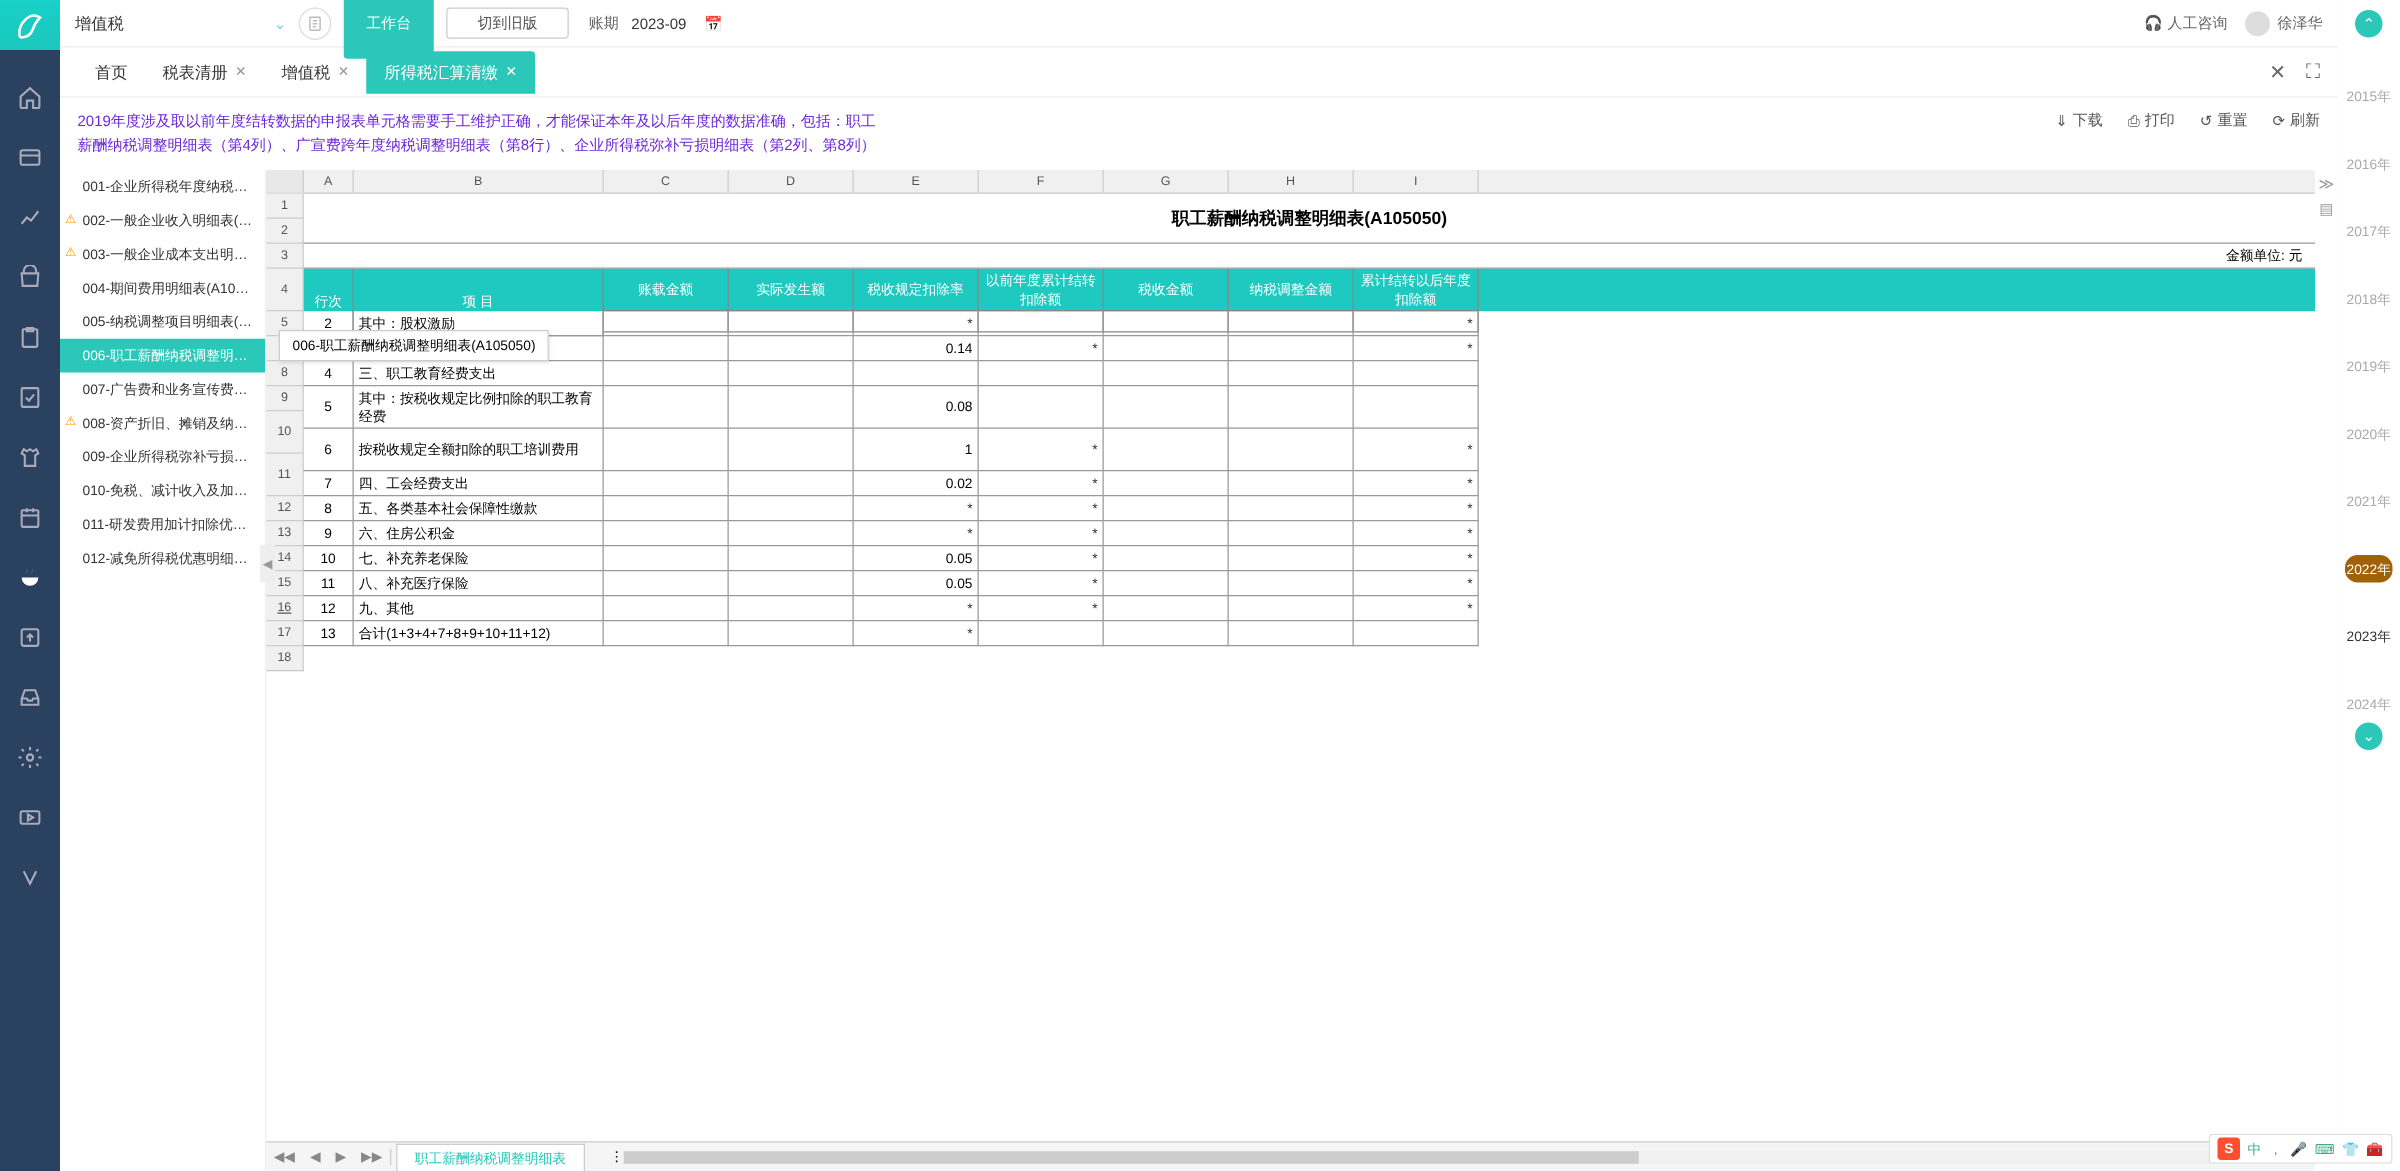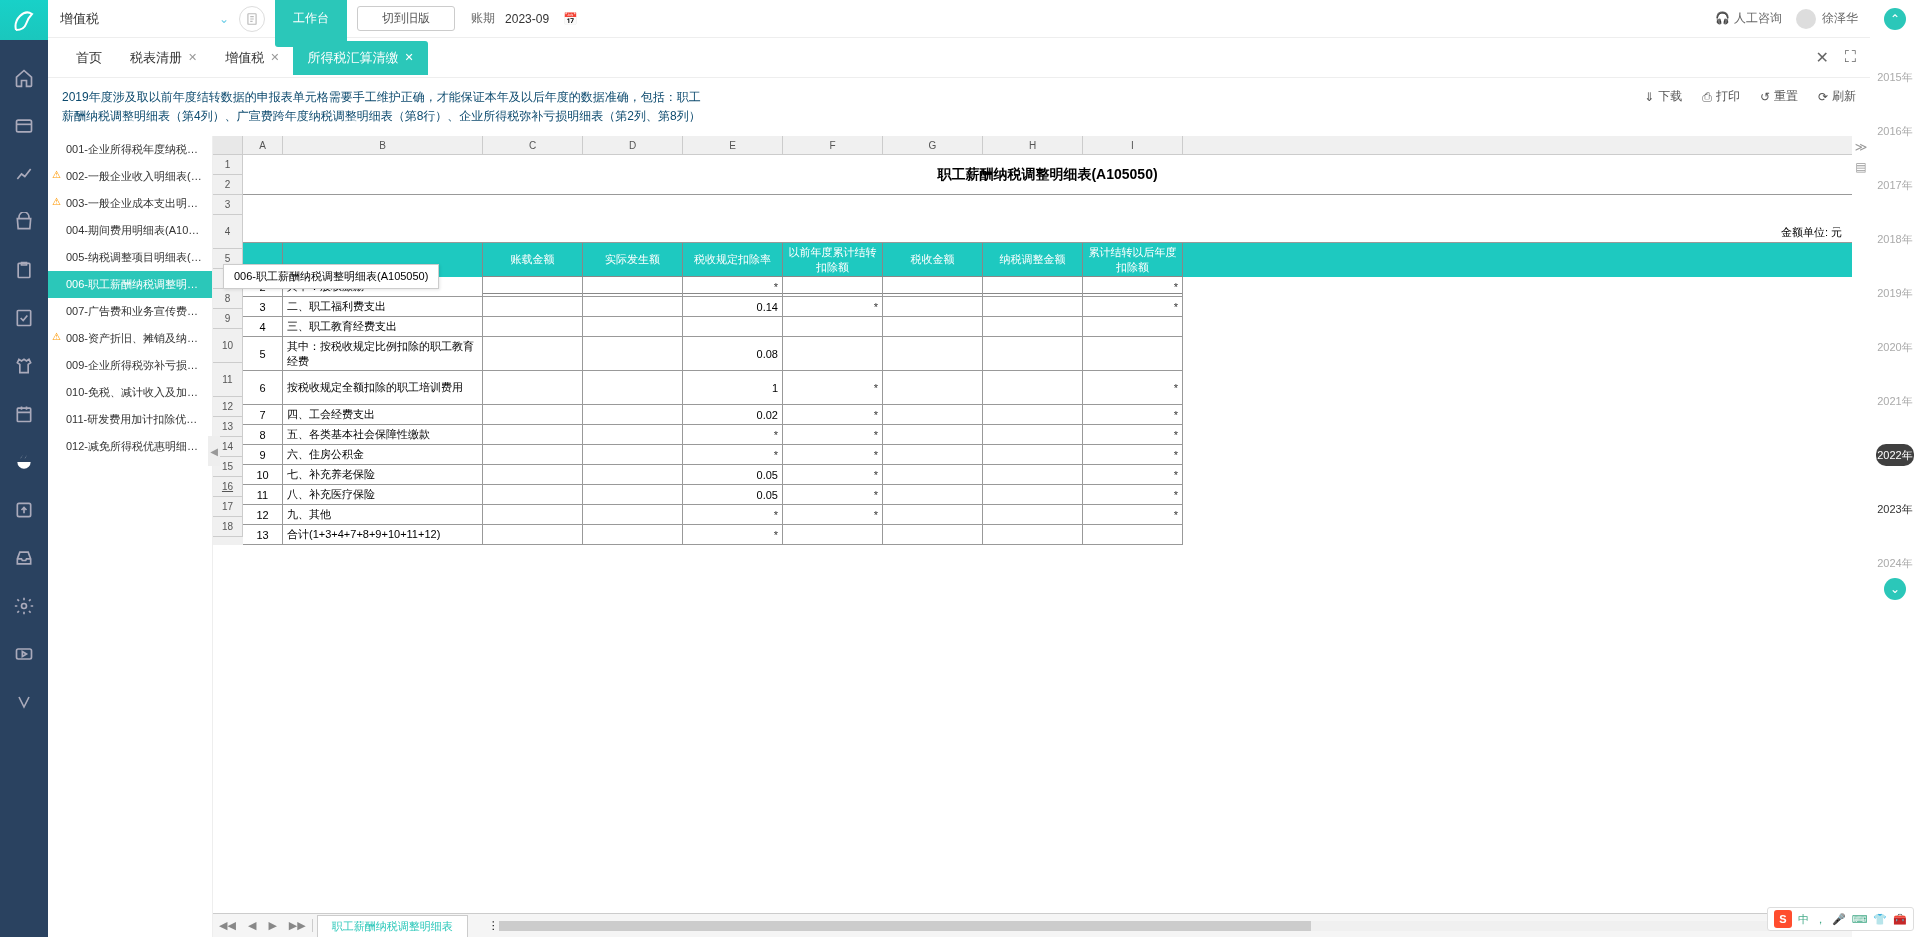--- a/index.html
+++ b/index.html
@@ -30,21 +30,21 @@
 .tabbar { height: 40px; display: flex; align-items: center; padding: 0 14px; border-bottom: 1px solid #eee; gap: 4px; }
 .tab { padding: 8px 14px; font-size: 13px; color: #333; cursor: pointer; display: flex; align-items: center; gap: 6px; }
 .tab .close { color: #999; font-size: 11px; }
 .tab.active { background: #2bc7b9; color: #fff; border-radius: 3px 3px 0 0; }
 .tab.active .close { color: #fff; }
 .tabbar-right { margin-left: auto; display: flex; gap: 16px; color: #666; font-size: 16px; }
 
 .content { flex: 1; display: flex; flex-direction: column; overflow: hidden; }
 
 .warning-row { display: flex; padding: 10px 14px; align-items: flex-start; }
-.warning { color: #0c4a6e; font-size: 12px; line-height: 1.6; max-width: 650px; }
+.warning { color: #6d28d9; font-size: 12px; line-height: 1.6; max-width: 650px; }
 .actions { margin-left: auto; display: flex; gap: 20px; font-size: 12px; color: #555; }
 .action-btn { cursor: pointer; display: flex; align-items: center; gap: 4px; }
 
 .workarea { flex: 1; display: flex; overflow: hidden; position: relative; justify-content: flex-end; }
 
 .tree { width: 165px; border-right: 1px solid #eee; overflow: hidden; font-size: 11px; }
 .tree-item { padding: 6px 8px 6px 18px; color: #333; cursor: pointer; white-space: nowrap; overflow: hidden; text-overflow: ellipsis; position: relative; }
 .tree-item.selected { background: #2bc7b9; color: #fff; }
 .tree-item .warn { position: absolute; left: 4px; color: #ff9800; font-size: 10px; }
 .collapse-handle { position: absolute; left: 160px; top: 300px; width: 12px; height: 30px; background: #eee; color: #999; display: flex; align-items: center; justify-content: center; font-size: 10px; cursor: pointer; z-index: 10; }
@@ -57,21 +57,21 @@
 .col-headers { display: flex; background: #f0f0f0; border-bottom: 1px solid #ccc; height: 19px; font-size: 10px; color: #555; }
 .col-head { border-right: 1px solid #ccc; text-align: center; line-height: 19px; }
 .row-head-col { width: 30px; background: #e8e8e8; border-right: 1px solid #ccc; }
 
 .grid { display: flex; }
 .row-heads { width: 30px; background: #f0f0f0; }
 .row-head { height: 20px; border-bottom: 1px solid #ccc; border-right: 1px solid #ccc; font-size: 10px; color: #555; text-align: center; line-height: 20px; }
 
 .cells { flex: 1; }
 .title-row { height: 40px; display: flex; align-items: center; justify-content: center; font-size: 14px; font-weight: bold; border-bottom: 1px solid #999; }
-.unit-row { height: 20px; display: flex; justify-content: flex-end; align-items: center; padding-right: 10px; font-size: 11px; border-bottom: 1px solid #999; margin-top: 28px; }
+.unit-row { height: 20px; display: flex; justify-content: flex-end; align-items: center; padding-right: 10px; font-size: 11px; border-bottom: 1px solid #999; }
 .header-row { display: flex; background: #1ec9c0; color: #fff; font-size: 11px; }
 .hcell { border-right: 1px solid #888; border-bottom: 1px solid #888; text-align: center; padding: 2px; display: flex; align-items: center; justify-content: center; }
 .data-row { display: flex; height: 20px; font-size: 11px; }
 .data-row.tall { height: 34px; }
 .dcell { border-right: 1px solid #999; border-bottom: 1px solid #999; padding: 0 4px; display: flex; align-items: center; overflow: hidden; }
 .dcell.center { justify-content: center; }
 .dcell.right { justify-content: flex-end; }
 .ast { color: #333; }
 
 .sheet-tabs { height: 24px; display: flex; align-items: center; border-top: 1px solid #ccc; background: #f5f5f5; font-size: 11px; }
@@ -79,21 +79,21 @@
 .sheet-nav span { padding: 0 6px; color: #888; cursor: pointer; }
 .sheet-tab { padding: 3px 14px; background: #fff; border: 1px solid #ccc; border-bottom: none; color: #2bc7b9; margin-left: 4px; cursor: pointer; }
 .sheet-scrollbar { flex: 1; margin-left: 20px; height: 12px; display: flex; align-items: center; }
 .sb-track { flex: 1; height: 10px; background: #f0f0f0; position: relative; }
 .sb-thumb { position: absolute; left: 0; width: 60%; height: 100%; background: #ccc; }
 
 .right-col { width: 18px; display: flex; flex-direction: column; align-items: center; padding-top: 4px; gap: 6px; color: #999; font-size: 12px; cursor: pointer; }
 
 .year-rail { width: 50px; display: flex; flex-direction: column; align-items: center; padding-top: 8px; gap: 4px; background: #fff; }
 .year-btn { width: 38px; height: 22px; font-size: 11px; color: #aaa; border-radius: 10px; display: flex; align-items: center; justify-content: center; cursor: pointer; margin-top: 32px; }
-.year-btn.active { background: #404040; color: #fff; }
+.year-btn.active { background: #a16207; color: #fff; }
 .year-btn.avail { color: #333; }
 .rail-circle { width: 22px; height: 22px; border-radius: 50%; background: #2bc7b9; color: #fff; display: flex; align-items: center; justify-content: center; font-size: 12px; cursor: pointer; }
 
 .ime-bar { position: fixed; bottom: 6px; right: 6px; display: flex; gap: 6px; align-items: center; background: #fff; padding: 2px 6px; border: 1px solid #ddd; border-radius: 3px; font-size: 11px; }
 .ime-icon { width: 18px; height: 18px; background: #ff4d2e; color: #fff; border-radius: 3px; display: flex; align-items: center; justify-content: center; font-weight: bold; }
 .ime-item { color: #4a8; }
 
 .wA { width: 40px; } .wB { width: 200px; } .wCD { width: 100px; } .wE { width: 100px; } .wF { width: 100px; } .wG { width: 100px; } .wH { width: 100px; } .wI { width: 100px; }
 </style>
 </head>

